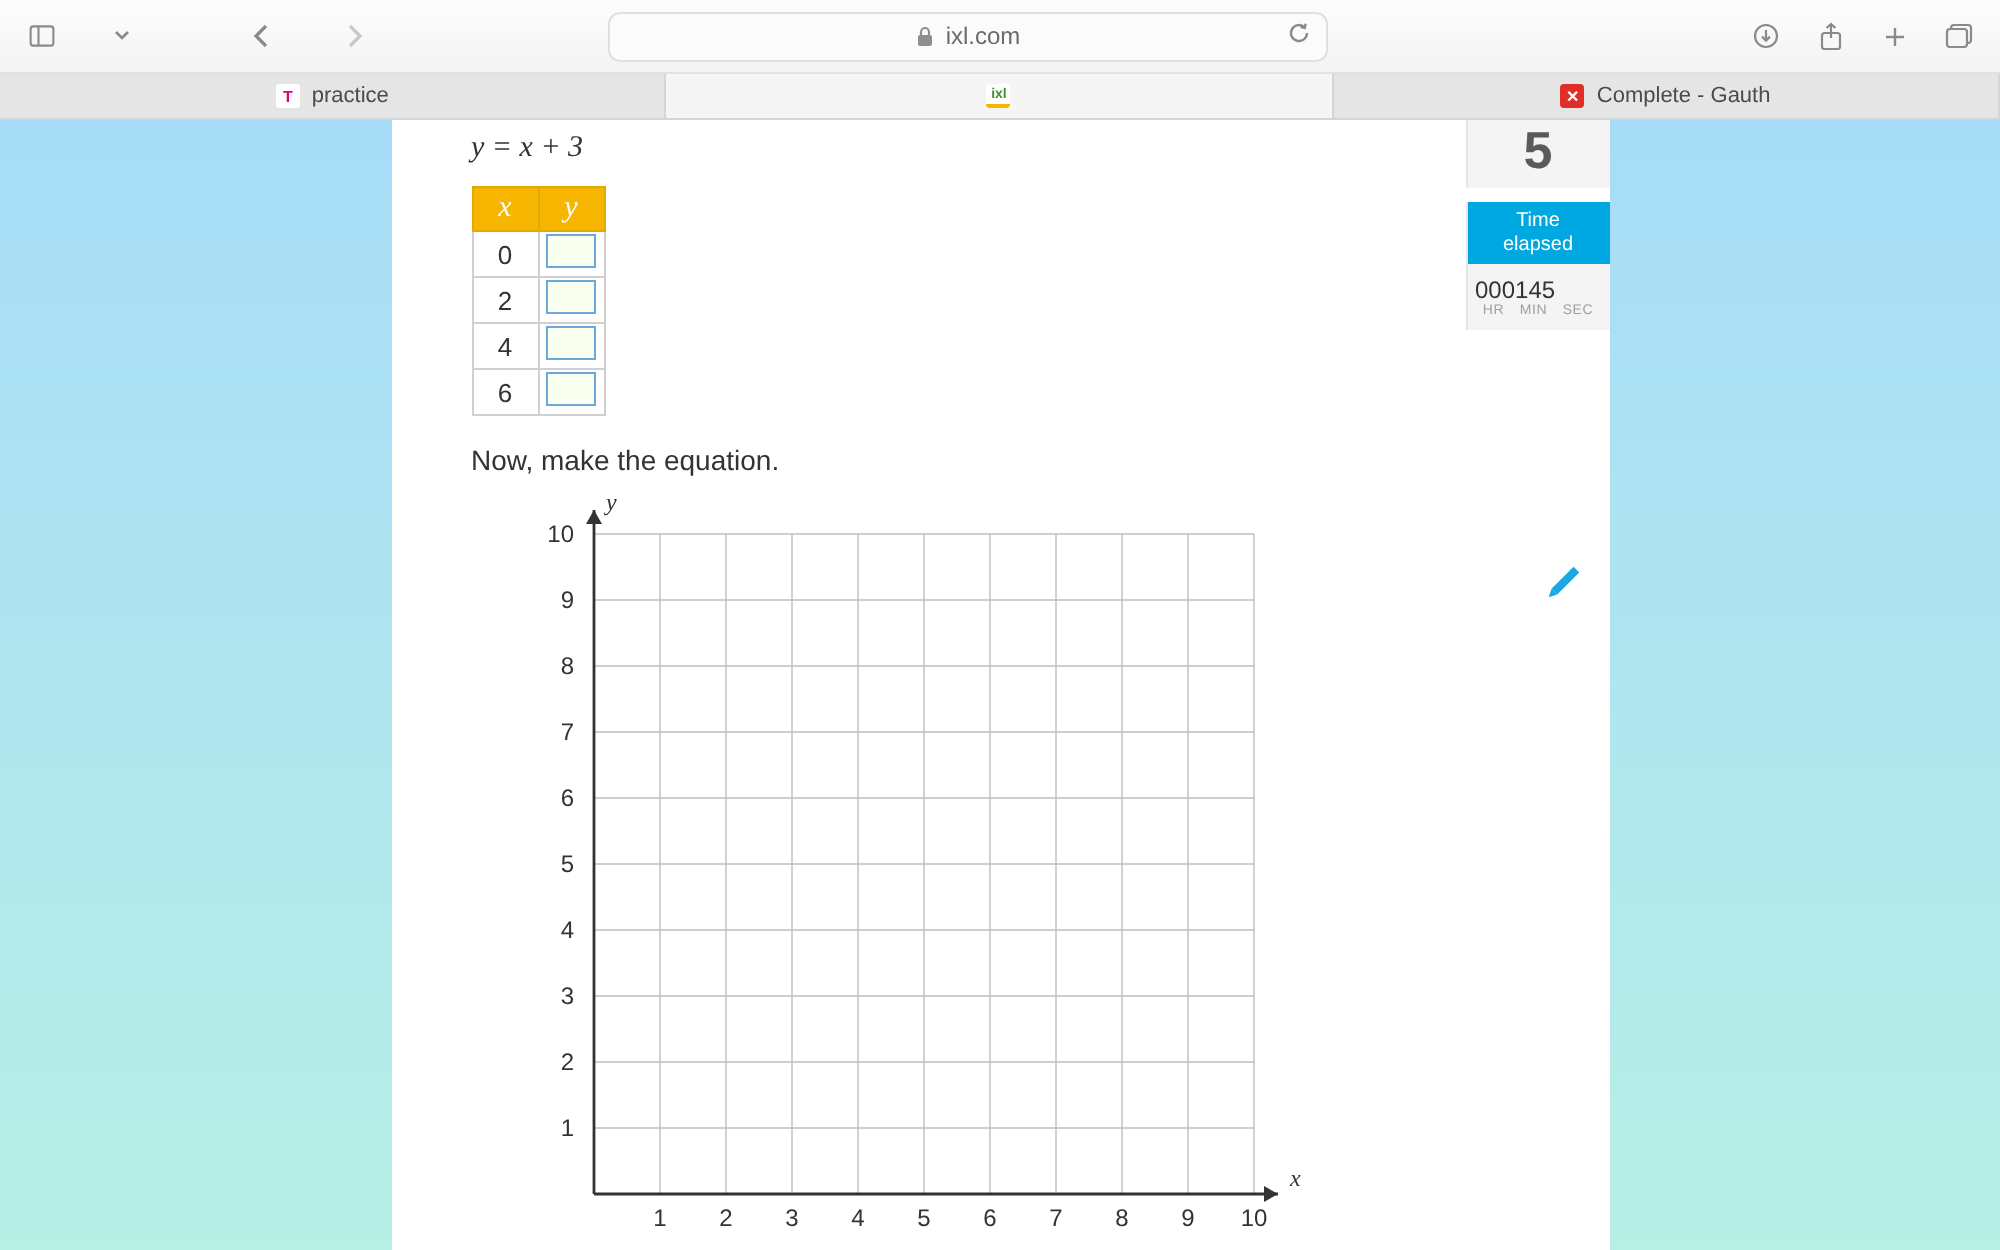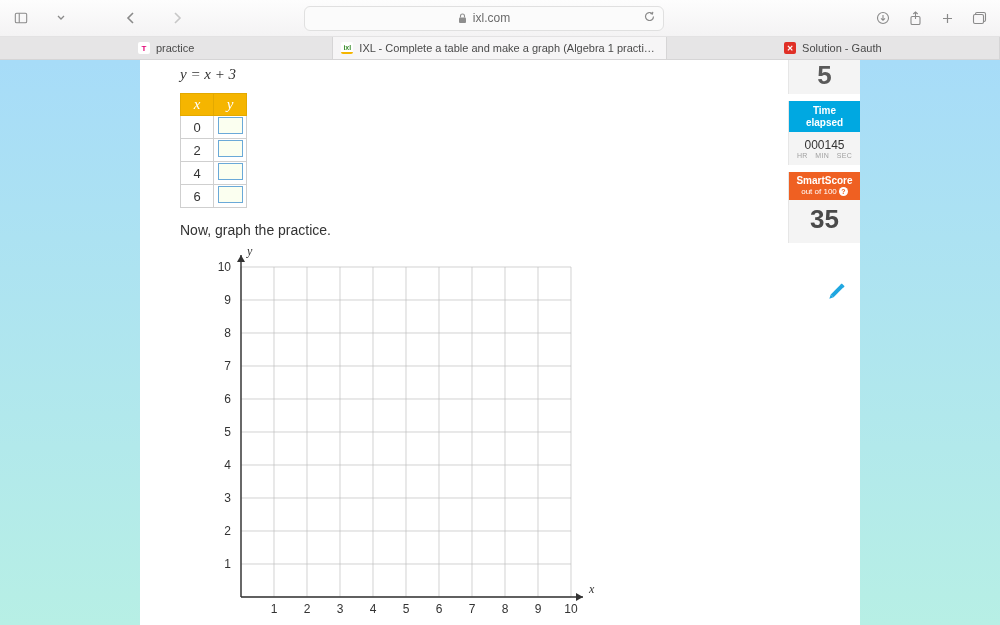--- a/index.html
+++ b/index.html
@@ -56,21 +56,21 @@
   .tab-fav { width:12px; height:12px; flex:0 0 12px; display:flex; align-items:center; justify-content:center; border-radius:2px; font-size:8px; font-weight:bold; }
 
   
   .pagewrap {
     height: calc(625px - 37px - 23px);
     background: linear-gradient(180deg,#a7dcf8 0%,#b7efe5 100%);
     display:flex; justify-content:center;
     position:relative;
   }
   .content {
-    width: 720px;
+    width: 609px;
     background:#fff;
     height:100%;
     padding: 6px 22px 0 40px;
     position:relative;
     font-size:13px;
     color:#333;
   }
 
   .equation { font-style: italic; font-family: "Times New Roman", serif; font-size:15px; margin-bottom:10px; }
 
@@ -97,24 +97,24 @@
     width:72px; text-align:center;
   }
   .side-box {
     background:#f4f4f4;
     border-left:1px solid #e6e6e6;
   }
   .q-remain {
     font-size:26px; font-weight:bold; color:#5a5a5a; padding:0 0 3px;
   }
   .time-head {
-    background:#00a8e1; color:#fff; font-size:10px; font-weight:bold;
+    background:#00a8e1; color:#fff; font-size:10px; font-weight:normal;
     padding:4px 0; line-height:1.15;
   }
-  .time-vals { display:flex; justify-content:center; padding:6px 4px 0; }
+  .time-vals { display:flex; justify-content:flex-start; padding:6px 4px 0; }
   .time-vals span { font-size:12px; color:#333; }
   .time-labs { display:flex; justify-content:space-around; padding:0 4px 6px; }
   .time-labs span { font-size:7px; color:#a0a0a0; letter-spacing:0.3px; }
   .smart-head {
     background:#ef6022; color:#fff; font-size:10px; font-weight:bold;
     padding:3px 0 4px; line-height:1.15;
   }
   .smart-head .sub { font-size:8px; font-weight:normal; display:flex; justify-content:center; gap:2px; align-items:center; }
   .qmark { display:inline-block; width:9px; height:9px; border-radius:50%; background:#fff; color:#ef6022; font-size:7px; line-height:9px; font-weight:bold; }
   .smartscore { font-size:26px; font-weight:bold; color:#4a4a4a; padding:4px 0 8px; }
@@ -200,25 +200,24 @@
   </div>
 </div>
 
 <div class="tabstrip">
   <div class="tab">
     <span class="tab-fav" style="background:#ffffff;color:#e20074">T</span>
     <span class="tab-title">practice</span>
   </div>
   <div class="tab active">
     <span class="tab-fav" style="background:#ffffff;color:#3d8f2f;border-bottom:2px solid #f5b500;font-size:7px">ixl</span>
-    <span class="tab-title">IXL - Complete a table and make a graph (Algebra 1 practice)</span>
   </div>
   <div class="tab">
     <span class="tab-fav" style="background:#e02f26;color:#ffffff">✕</span>
-    <span class="tab-title">Solution - Gauth</span>
+    <span class="tab-title">Complete - Gauth</span>
   </div>
 </div>
 
 <div class="pagewrap">
   <div class="content">
 
     <div class="equation">y = x + 3</div>
 
     <table class="datatable">
       <tbody>
@@ -238,21 +237,21 @@
         <td>4</td>
         <td><span class="ybox"></span></td>
       </tr>
       <tr>
         <td>6</td>
         <td><span class="ybox"></span></td>
       </tr>
     </tbody>
       </table>
 
-    <div class="prompt">Now, graph the practice.</div>
+    <div class="prompt">Now, make the equation.</div>
 
     <div class="graph">
       <svg id="gridsvg" width="390" height="375">
           <line x1="47" y1="347" x2="47" y2="17" stroke="#bfbfbf" stroke-width="0.7"></line>
           <line x1="47" y1="347" x2="377" y2="347" stroke="#bfbfbf" stroke-width="0.7"></line>
           <line x1="80" y1="347" x2="80" y2="17" stroke="#bfbfbf" stroke-width="0.7"></line>
           <line x1="47" y1="314" x2="377" y2="314" stroke="#bfbfbf" stroke-width="0.7"></line>
           <line x1="113" y1="347" x2="113" y2="17" stroke="#bfbfbf" stroke-width="0.7"></line>
           <line x1="47" y1="281" x2="377" y2="281" stroke="#bfbfbf" stroke-width="0.7"></line>
           <line x1="146" y1="347" x2="146" y2="17" stroke="#bfbfbf" stroke-width="0.7"></line>
@@ -312,30 +311,20 @@
           <span>01</span>
           <span>45</span>
         </div>
         <div class="time-labs">
           <span>HR</span>
           <span>MIN</span>
           <span>SEC</span>
         </div>
       </div>
       <div style="height:7px"></div>
-      <div class="side-box">
-        <div class="smart-head">
-          <div>SmartScore</div>
-          <div class="sub">
-              <span>out of 100</span>
-              <span class="qmark">?</span>
-            </div>
-        </div>
-        <div class="smartscore">35</div>
-      </div>
     </div>
 
     <div class="pencil">
       <svg width="26" height="26" viewBox="0 0 26 26">
           <g transform="rotate(45 13 13)">
             <rect x="11" y="3" width="4" height="14" fill="#1ea6e0"></rect>
             <polygon points="11,17 15,17 13,21" fill="#1ea6e0"></polygon>
             <rect x="11" y="1.4" width="4" height="2" fill="#1ea6e0"></rect>
           </g>
         </svg>

